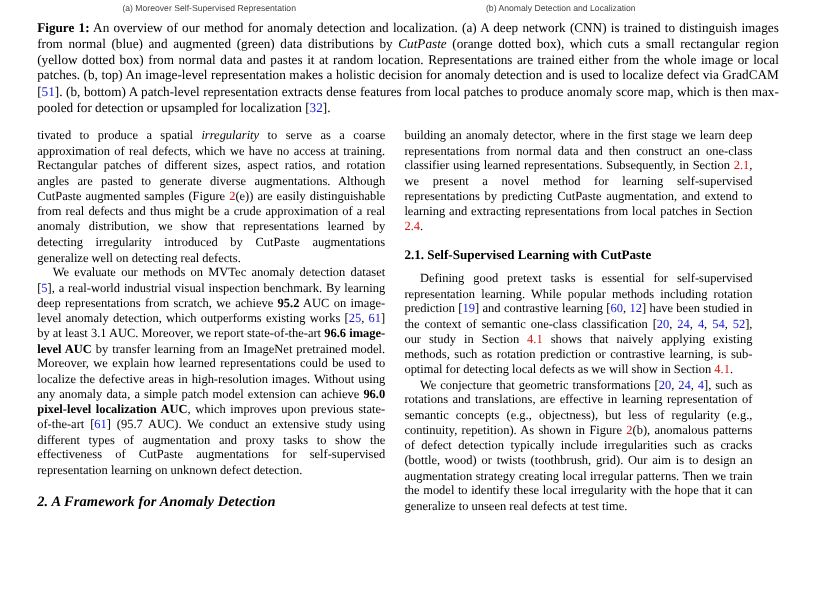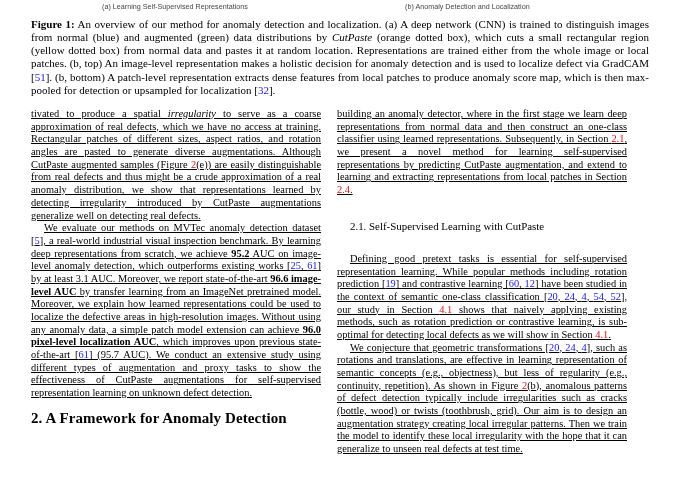--- a/index.html
+++ b/index.html
@@ -70,56 +70,56 @@
     line-height: 12.68px;
     text-align: justify;
     text-justify: inter-word;
   }
   .col-left  { left: 0px; }
   .col-right { left: 306px; }
 
   p.para {
     margin: 0;
     text-indent: 13px;
-    text-decoration: underline;
   }
   p.para.noindent {
     text-indent: 0;
   }
 
   h2.section-head {
     margin: 0;
-    font-size: 15px;
+    font-size: 12px;
     line-height: 14px;
     font-weight: bold;
     letter-spacing: 0.1px;
+    font-style: italic;
   }
   h3.subsection-head {
-    margin: 13px;
+    margin: 0;
     font-size: 10.9px;
     line-height: 13px;
-    font-weight: normal;
+    font-weight: bold;
   }
 
   .sp-before-section { height: 11px; }
   .sp-before-sub     { height: 10px; }
   .sp-after-sub      { height: 7px; }
 
   .cite   { color: #1818d8; }
   .xref   { color: #d41414; }
   .it     { font-style: italic; }
   .bd     { font-weight: bold; }
 </style>
 </head>
 <body>
 
 <div class="page">
 
   <div class="subcaptions">
-    <span class="subcap subcap-a">(a) Learning Self-Supervised Representations</span>
+    <span class="subcap subcap-a">(a) Moreover Self-Supervised Representation</span>
     <span class="subcap subcap-b">(b) Anomaly Detection and Localization</span>
   </div>
 
   <div class="figure-caption">
     <span class="bd">Figure 1:</span><span> An overview of our method for anomaly detection and localization. (a) A deep network (CNN) is trained to distinguish images from normal (blue) and augmented (green) data distributions by </span><span class="it">CutPaste</span><span> (orange dotted box), which cuts a small rectangular region (yellow dotted box) from normal data and pastes it at random location. Representations are trained either from the whole image or local patches. (b, top) An image-level representation makes a holistic decision for anomaly detection and is used to localize defect via GradCAM [</span><span class="cite">51</span><span>]. (b, bottom) A patch-level representation extracts dense features from local patches to produce anomaly score map, which is then max-pooled for detection or upsampled for localization [</span><span class="cite">32</span><span>].</span>
   </div>
 
   <div class="columns">
 
     <div class="col col-left">

